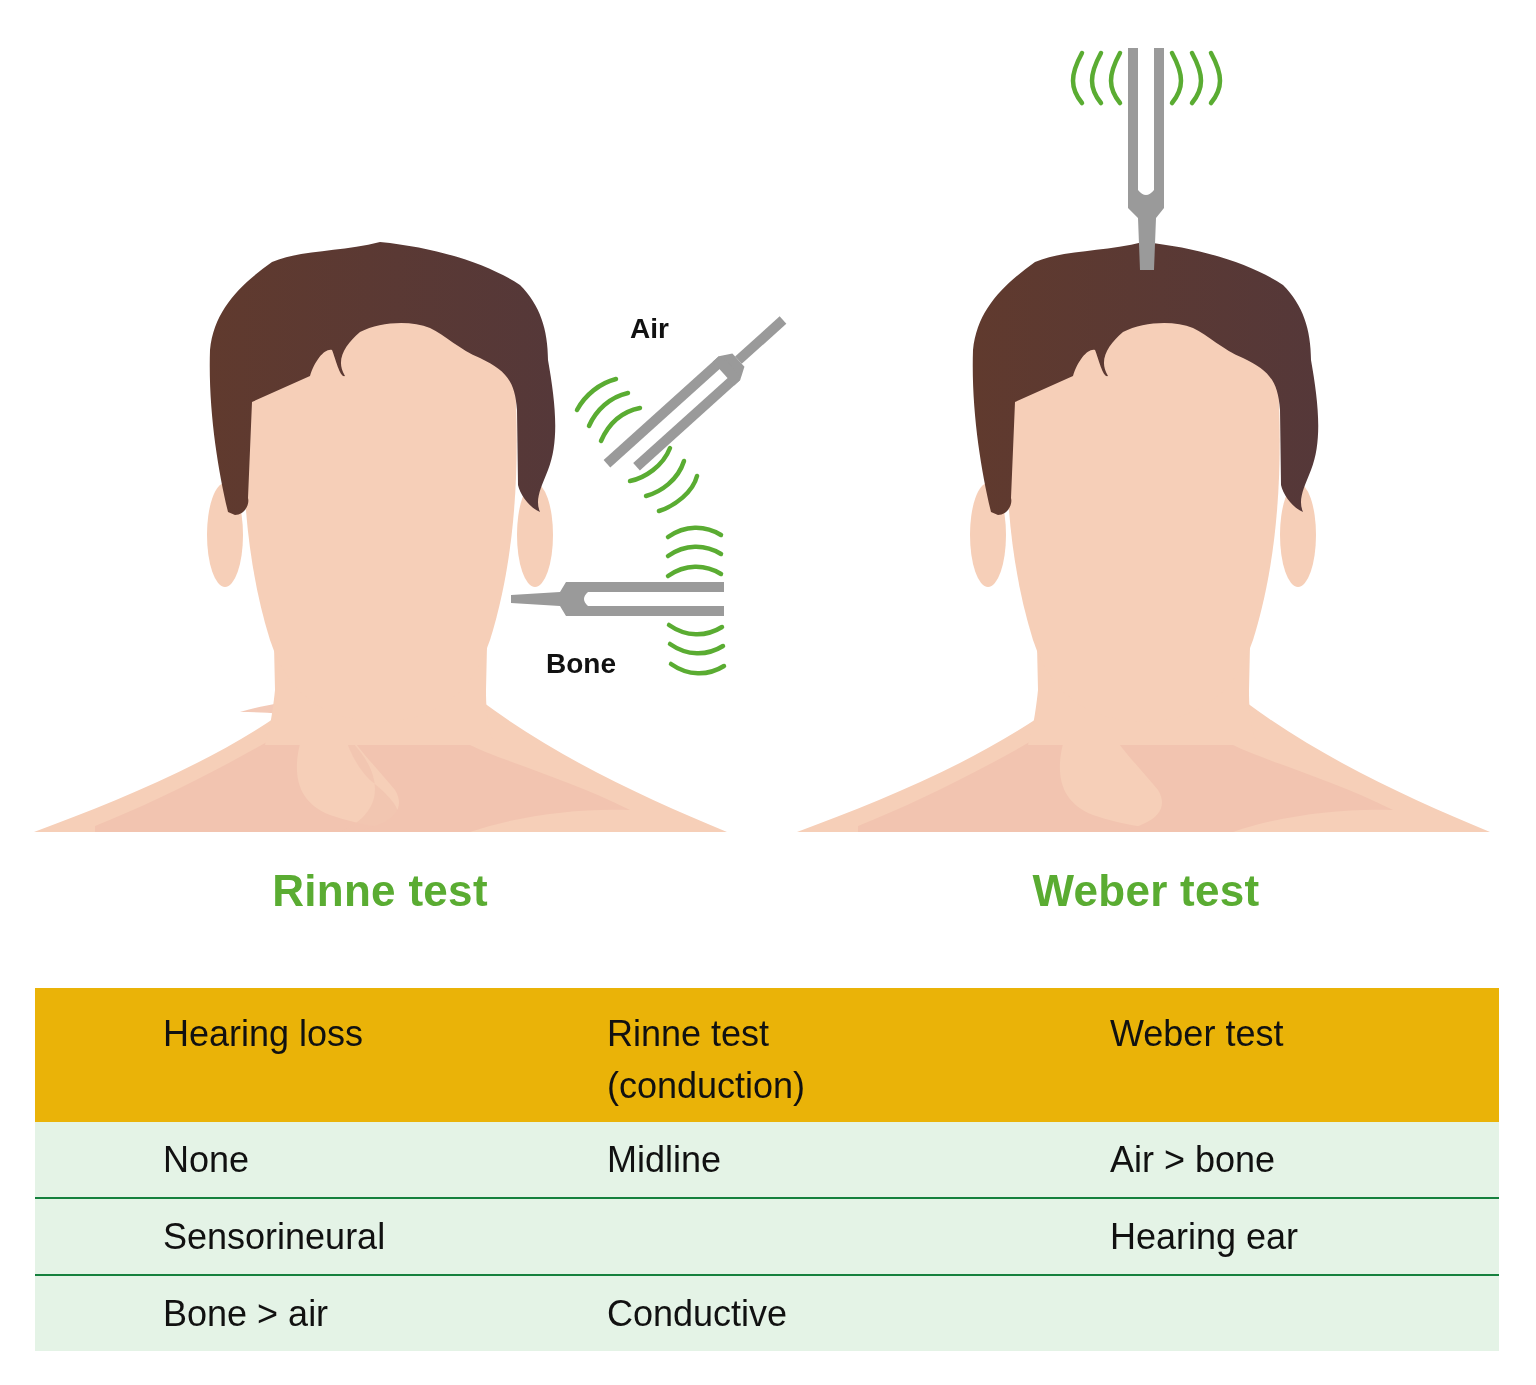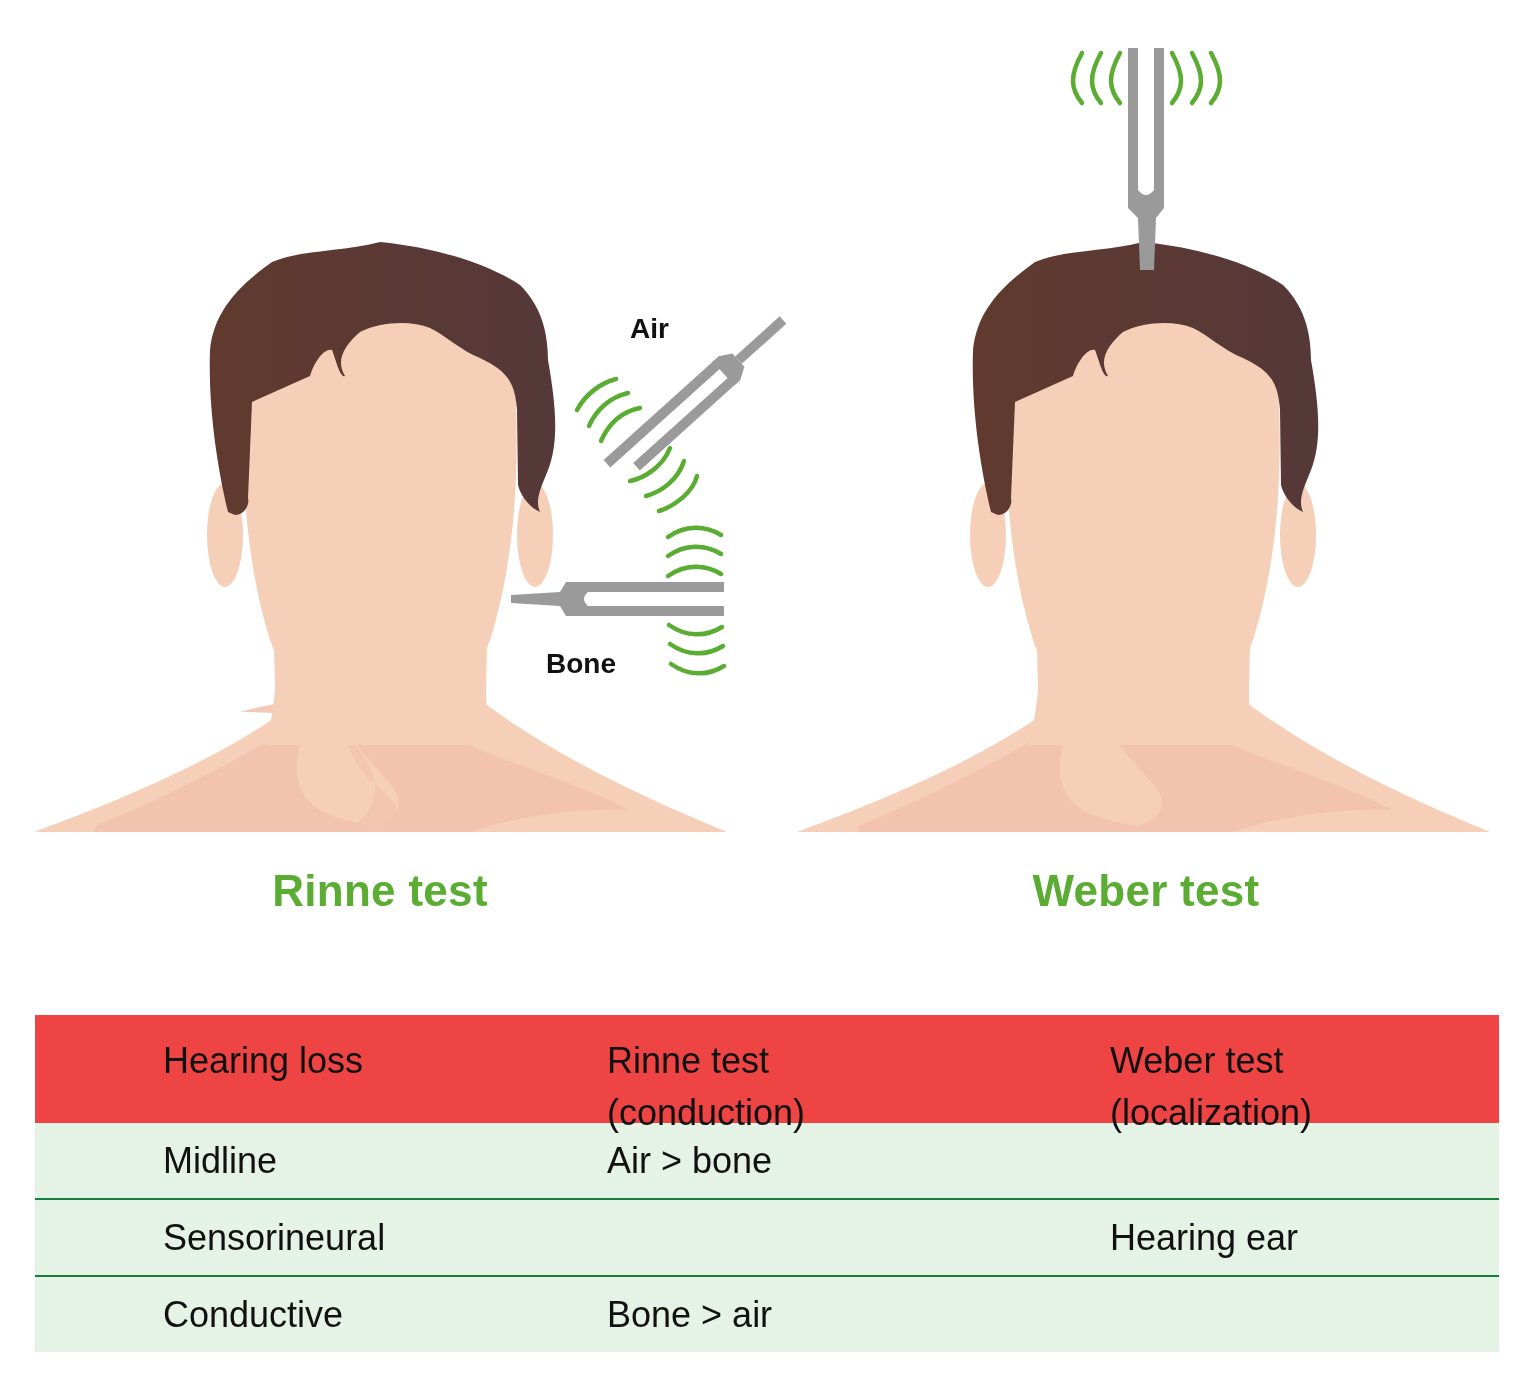--- a/index.html
+++ b/index.html
@@ -8,21 +8,21 @@
     .figure { position: absolute; left: 0; top: 0; width: 1404px; height: 840px; }
     .figure svg { display: block; }
     .caption { position: absolute; font-weight: bold; font-size: 44px; color: #5aac32;
                text-align: center; width: 500px; letter-spacing: 0.3px; }
     #cap-rinne { left: 130px; top: 866px; }
     #cap-weber { left: 896px; top: 866px; }
     .svg-label { font-family: "Liberation Sans", "DejaVu Sans", sans-serif; font-weight: bold; font-size: 28px; fill: #111; }
 
     .table { position: absolute; left: 35px; top: 988px; width: 1464px; }
     .row { display: grid; grid-template-columns: 128px 444px 503px 389px; align-items: center; }
-    .row.head { background: #ef4444; height: 108px; align-items: start; margin-top: 27px; }
+    .row.head { background: #eab308; height: 134px; align-items: start; }
     .row.head .cell { padding-top: 20px; line-height: 52px; }
     .row.body { background: #e4f3e6; height: 75px; border-top: 2px solid #15803d; }
     .row.body.first { border-top: none; }
     .cell { font-size: 36px; color: #111; }
     .spacer { }
   </style>
 </head>
 <body>
 
 <div class="figure">
@@ -121,35 +121,35 @@
     <div class="cell">
       <div>Hearing loss</div>
       <div></div>
     </div>
     <div class="cell">
       <div>Rinne test</div>
       <div>(conduction)</div>
     </div>
     <div class="cell">
       <div>Weber test</div>
-      <div>(localization)</div>
     </div>
   </div>
 
   <div class="row body first">
     <div class="spacer"></div>
+    <div class="cell">None</div>
     <div class="cell">Midline</div>
     <div class="cell">Air &gt; bone</div>
   </div>
 
   <div class="row body">
     <div class="spacer"></div>
     <div class="cell">Sensorineural</div>
     <div class="cell"></div>
     <div class="cell">Hearing ear</div>
   </div>
 
   <div class="row body">
     <div class="spacer"></div>
+    <div class="cell">Bone &gt; air</div>
     <div class="cell">Conductive</div>
-    <div class="cell">Bone &gt; air</div>
   </div>
 </div>
 
 </body></html>

